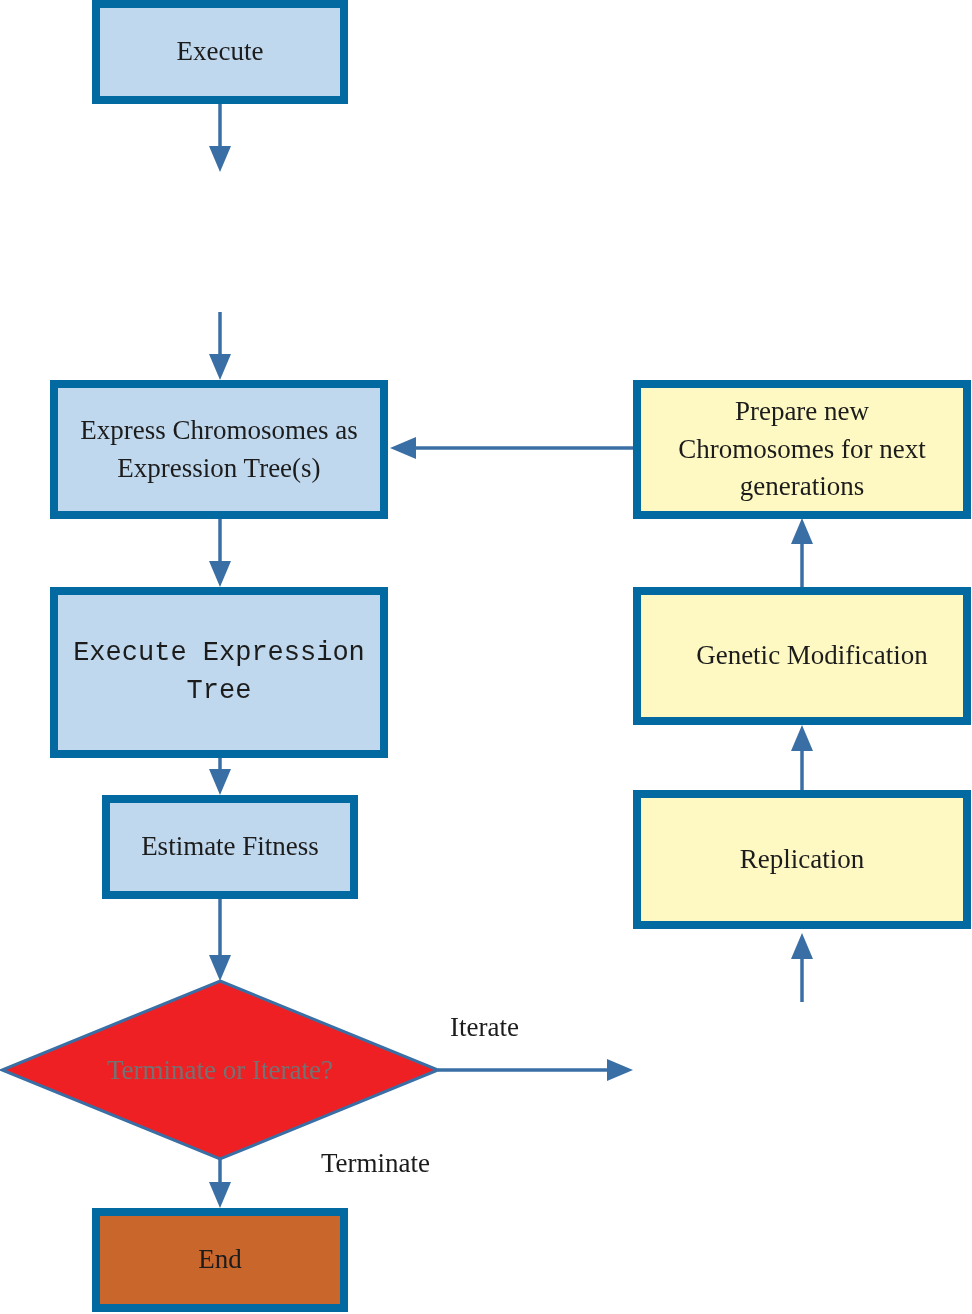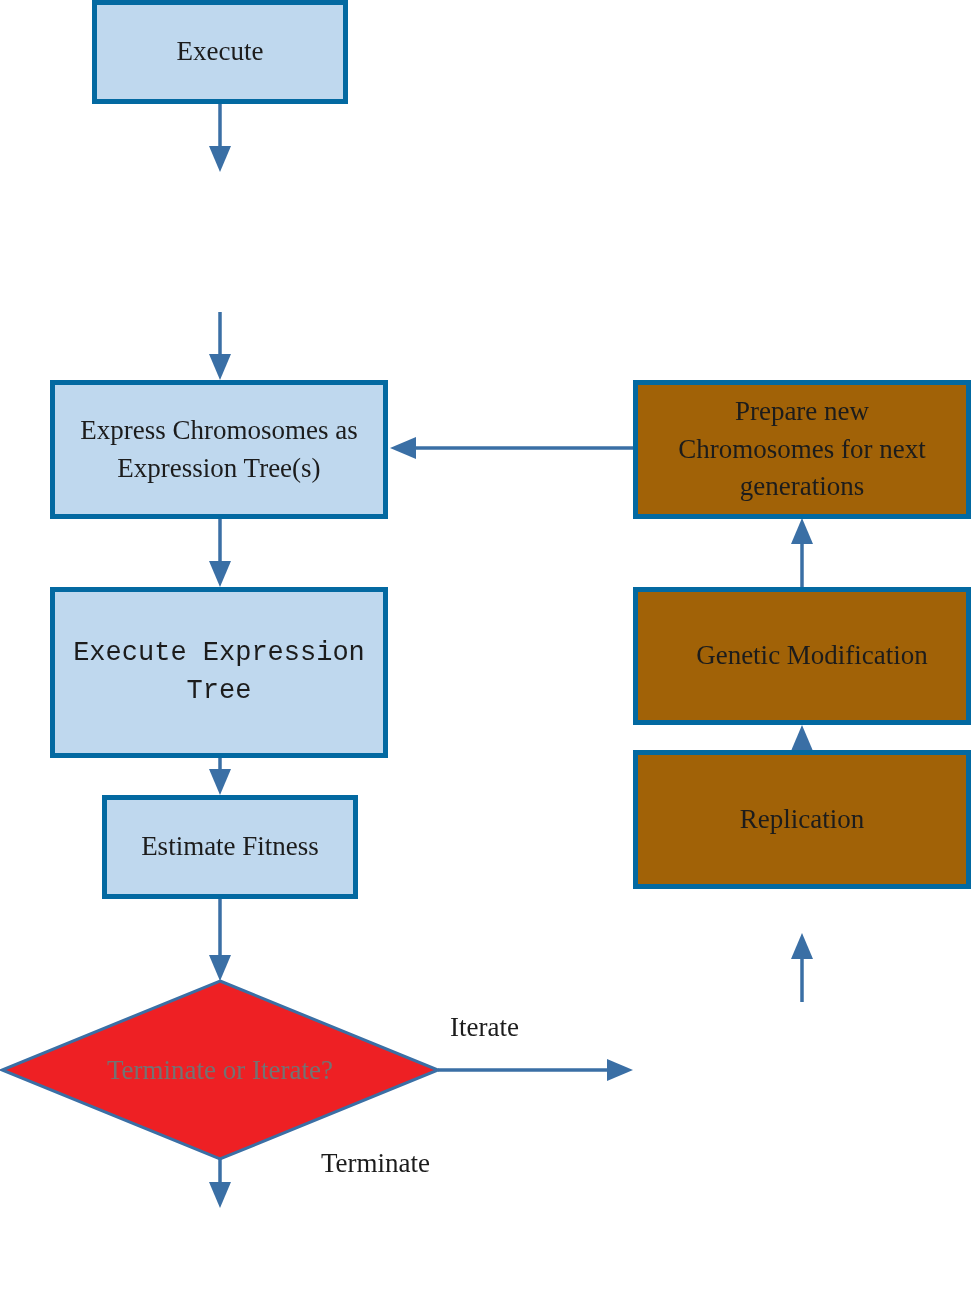--- a/index.html
+++ b/index.html
@@ -24,24 +24,24 @@
   .node {
     position: absolute;
     display: flex;
     align-items: center;
     justify-content: center;
     text-align: center;
     font-size: 27px;
     line-height: 1.4;
     color: #1c1c1c;
     white-space: pre-line;
-    border: 5px solid #0369a1;
+    border: 8px solid #0369a1;
   }
   .light { background: #bfd8ee; }
-  .teal  { background: #a16207; }
+  .teal  { background: #fef9c3; }
   .endbox { background: #c8662c; }
 
   .diamond-label {
     position: absolute;
     left: 2px; top: 981px;
     width: 436px; height: 178px;
     display: flex;
     align-items: center;
     justify-content: center;
     text-align: center;
@@ -60,21 +60,21 @@
 
   
   .n-execute      { left: 92px;  top: 0px;    width: 256px; height: 104px; }
   .n-creation     { left: 50px;  top: 172px;  width: 338px; height: 140px; }
   .n-express      { left: 50px;  top: 380px;  width: 338px; height: 139px; }
   .n-execute-tree { left: 50px;  top: 587px;  width: 338px; height: 171px; font-family: Liberation Mono, monospace; }
   .n-estimate     { left: 102px;  top: 795px;  width: 256px; height: 104px; }
   .n-end          { left: 92px;  top: 1208px; width: 256px; height: 104px; }
   .n-prepare      { left: 633px; top: 380px;  width: 338px; height: 139px; }
   .n-genetic      { left: 633px; top: 587px;  width: 338px; height: 138px; padding-left: 20px; }
-  .n-replication  { left: 633px; top: 750px;  width: 338px; height: 139px; }
+  .n-replication  { left: 633px; top: 790px;  width: 338px; height: 139px; }
   .n-select       { left: 633px; top: 1002px; width: 338px; height: 137px; }
 </style>
 </head>
 <body>
 
 <div class="canvas">
 
   <svg class="arrows" viewBox="0 0 972 1314" xmlns="http://www.w3.org/2000/svg">
     <g stroke="#3a6fa5" stroke-width="3.5" fill="#3a6fa5">
 
@@ -130,20 +130,23 @@
   </div>
 
   <div class="node light n-estimate">
     <span>Estimate Fitness</span>
   </div>
 
   <div class="diamond-label">
     <span>Terminate or Iterate?</span>
   </div>
 
+  <div class="node endbox n-end">
+    <span>End</span>
+  </div>
 
   <div class="node teal n-prepare">
     <span>Prepare new
 Chromosomes for next
 generations</span>
   </div>
 
   <div class="node teal n-genetic">
     <span>Genetic Modification</span>
   </div>

